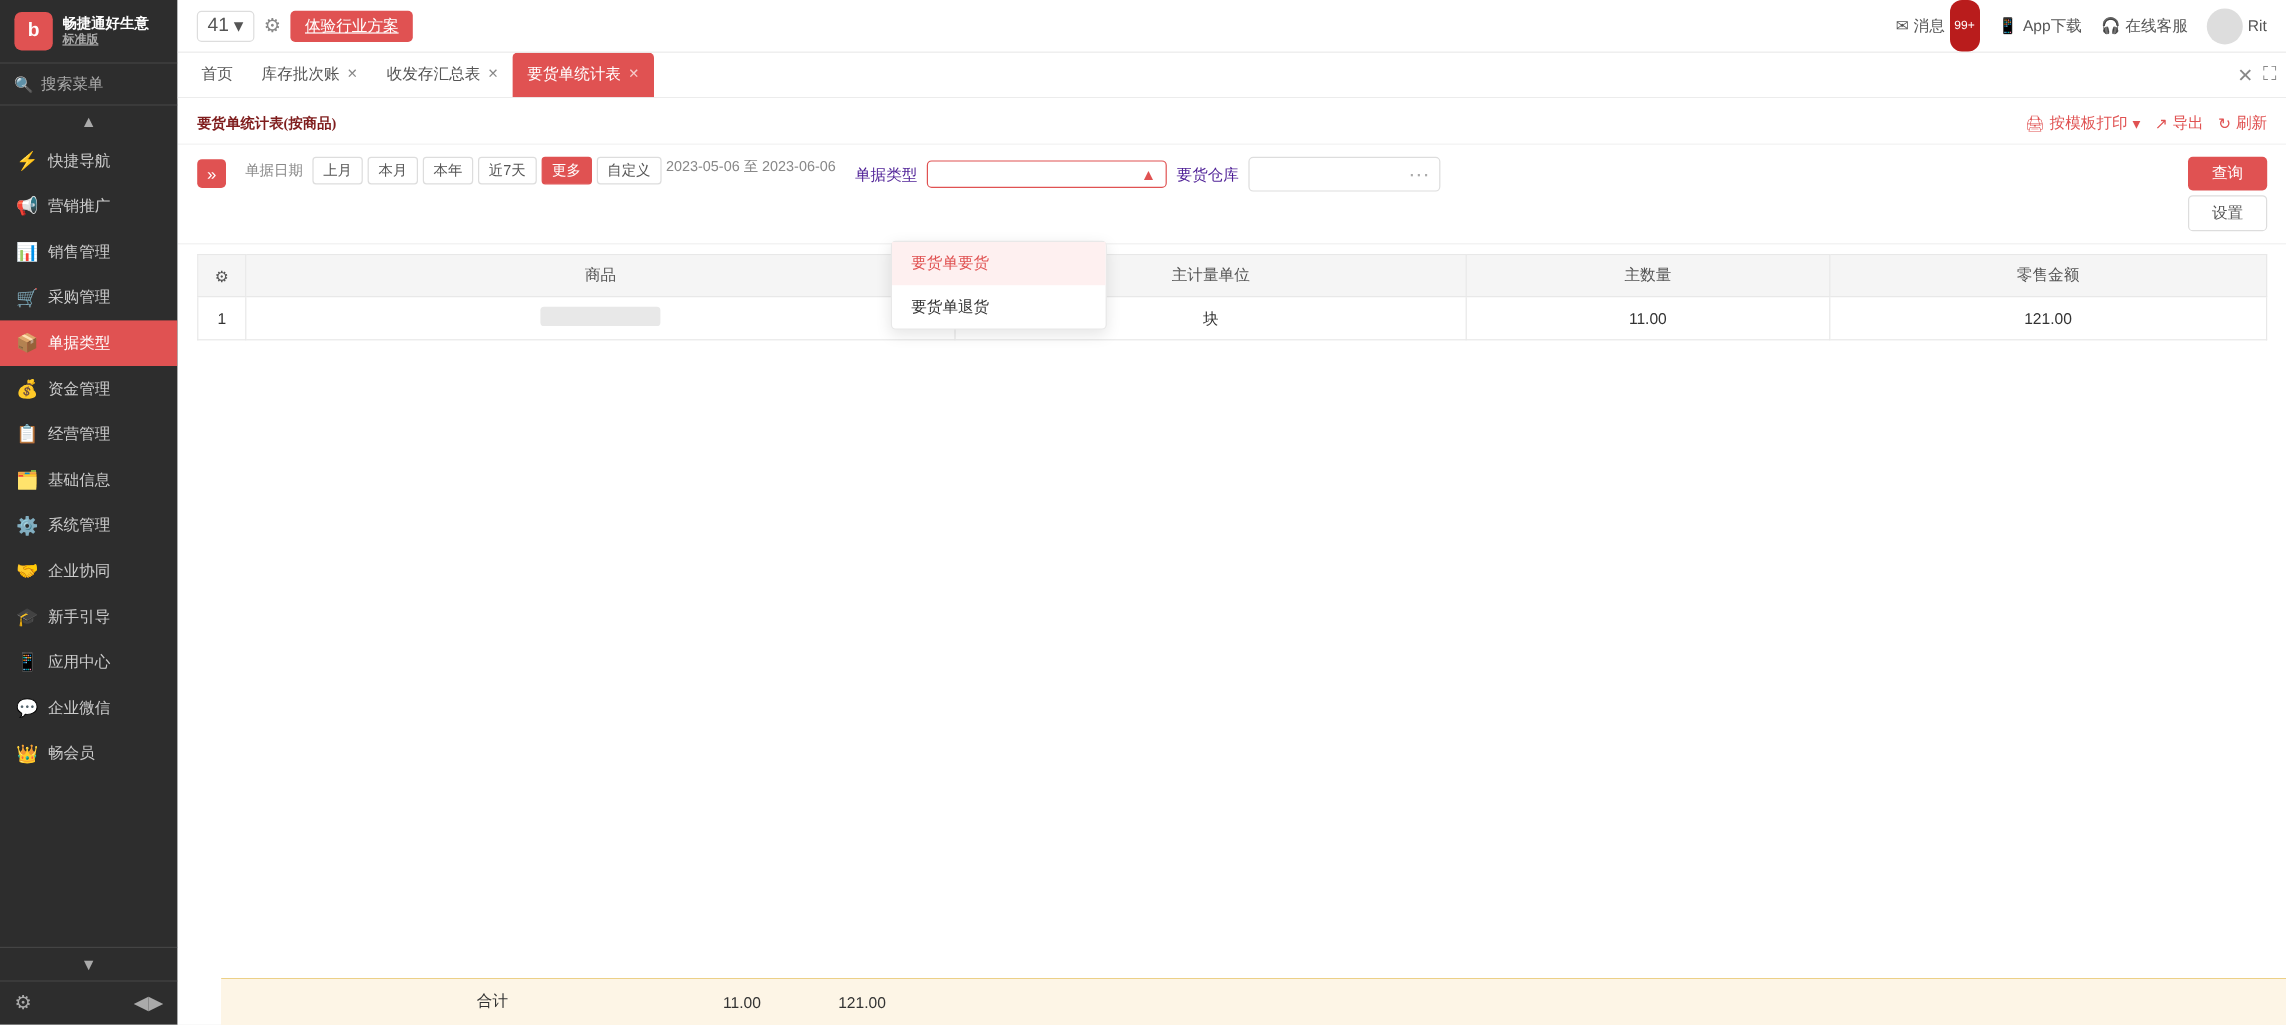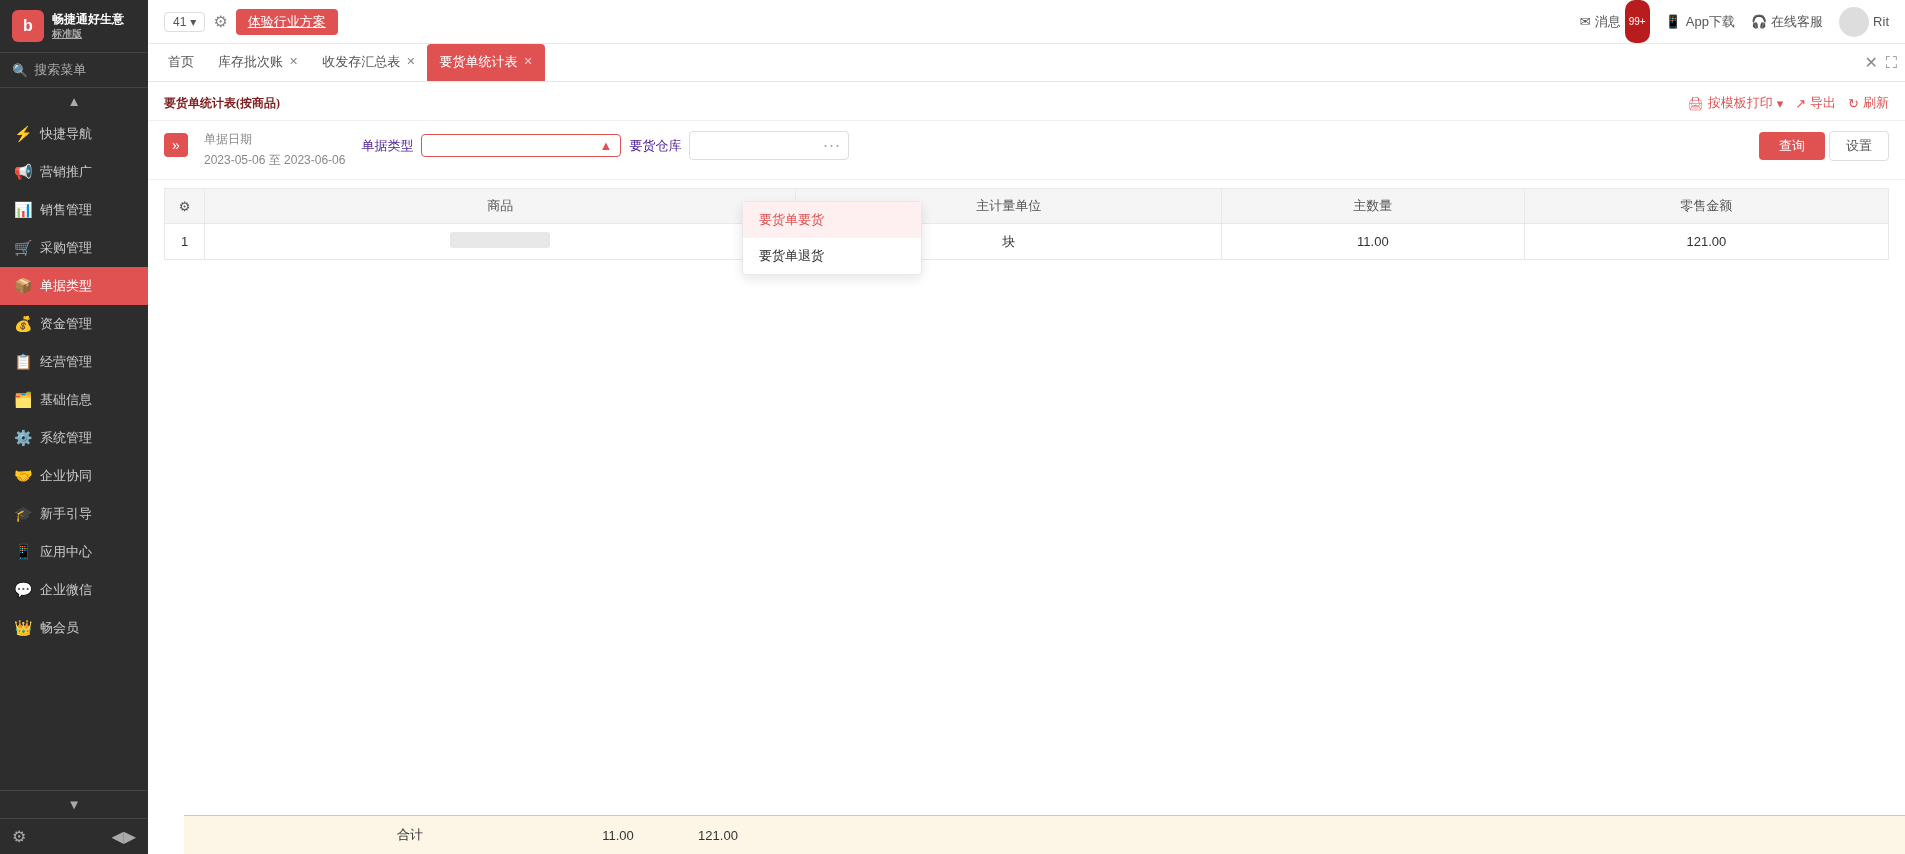--- a/index.html
+++ b/index.html
@@ -111,21 +111,21 @@
       align-items: center;
       gap: 8px;
       flex: 1;
     }
     .company-select {
       display: flex;
       align-items: center;
       border: 1px solid #ddd;
       border-radius: 4px;
       padding: 2px 8px;
-      font-size: 12px;
+      font-size: 16px;
       color: #555;
       cursor: pointer;
       gap: 4px;
     }
     .settings-icon { color: #888; cursor: pointer; font-size: 16px; }
     .trial-btn {
       background: #e05252;
       color: #fff;
       border: none;
       border-radius: 4px;
@@ -269,21 +269,20 @@
       height: 24px;
       cursor: pointer;
       font-size: 14px;
       display: flex;
       align-items: center;
       justify-content: center;
       margin-top: 2px;
     }
     .filter-group {
       display: flex;
-      flex-direction: column;
       gap: 4px;
     }
     .filter-label {
       font-size: 12px;
       color: #888;
     }
     .filter-row {
       display: flex;
       align-items: center;
       gap: 8px;
@@ -362,23 +361,22 @@
       background: #fff;
       color: #555;
       border: 1px solid #ddd;
       border-radius: 4px;
       padding: 5px 16px;
       font-size: 13px;
       cursor: pointer;
     }
     .filter-actions {
       display: flex;
-      flex-direction: row;
+      flex-direction: column;
       gap: 4px;
-      align-items: center;
     }
 
     
     .dropdown-overlay {
       position: absolute;
       top: 80px;
       left: 594px;
       background: #fff;
       border: 1px solid #e8e8e8;
       border-radius: 4px;
@@ -608,20 +606,28 @@
           </div>
         </div>
       </div>
 
       <div class="filter-bar">
         <button class="filter-expand-btn">»</button>
 
         <div class="filter-group">
           <div class="filter-row">
             <span class="filter-label">单据日期</span>
+            <div class="date-btns">
+              <button class="date-btn">上月</button>
+              <button class="date-btn">本月</button>
+              <button class="date-btn">本年</button>
+              <button class="date-btn">近7天</button>
+              <button class="date-btn more-badge">更多</button>
+              <button class="date-btn">自定义</button>
+            </div>
           </div>
           <div class="date-range-text">2023-05-06 至 2023-06-06</div>
         </div>
 
         <div class="filter-select-group">
           <span class="filter-field-label">单据类型</span>
           <div class="filter-select">
             <span class="filter-select-text"></span>
             <span class="filter-select-arrow">▲</span>
           </div>

